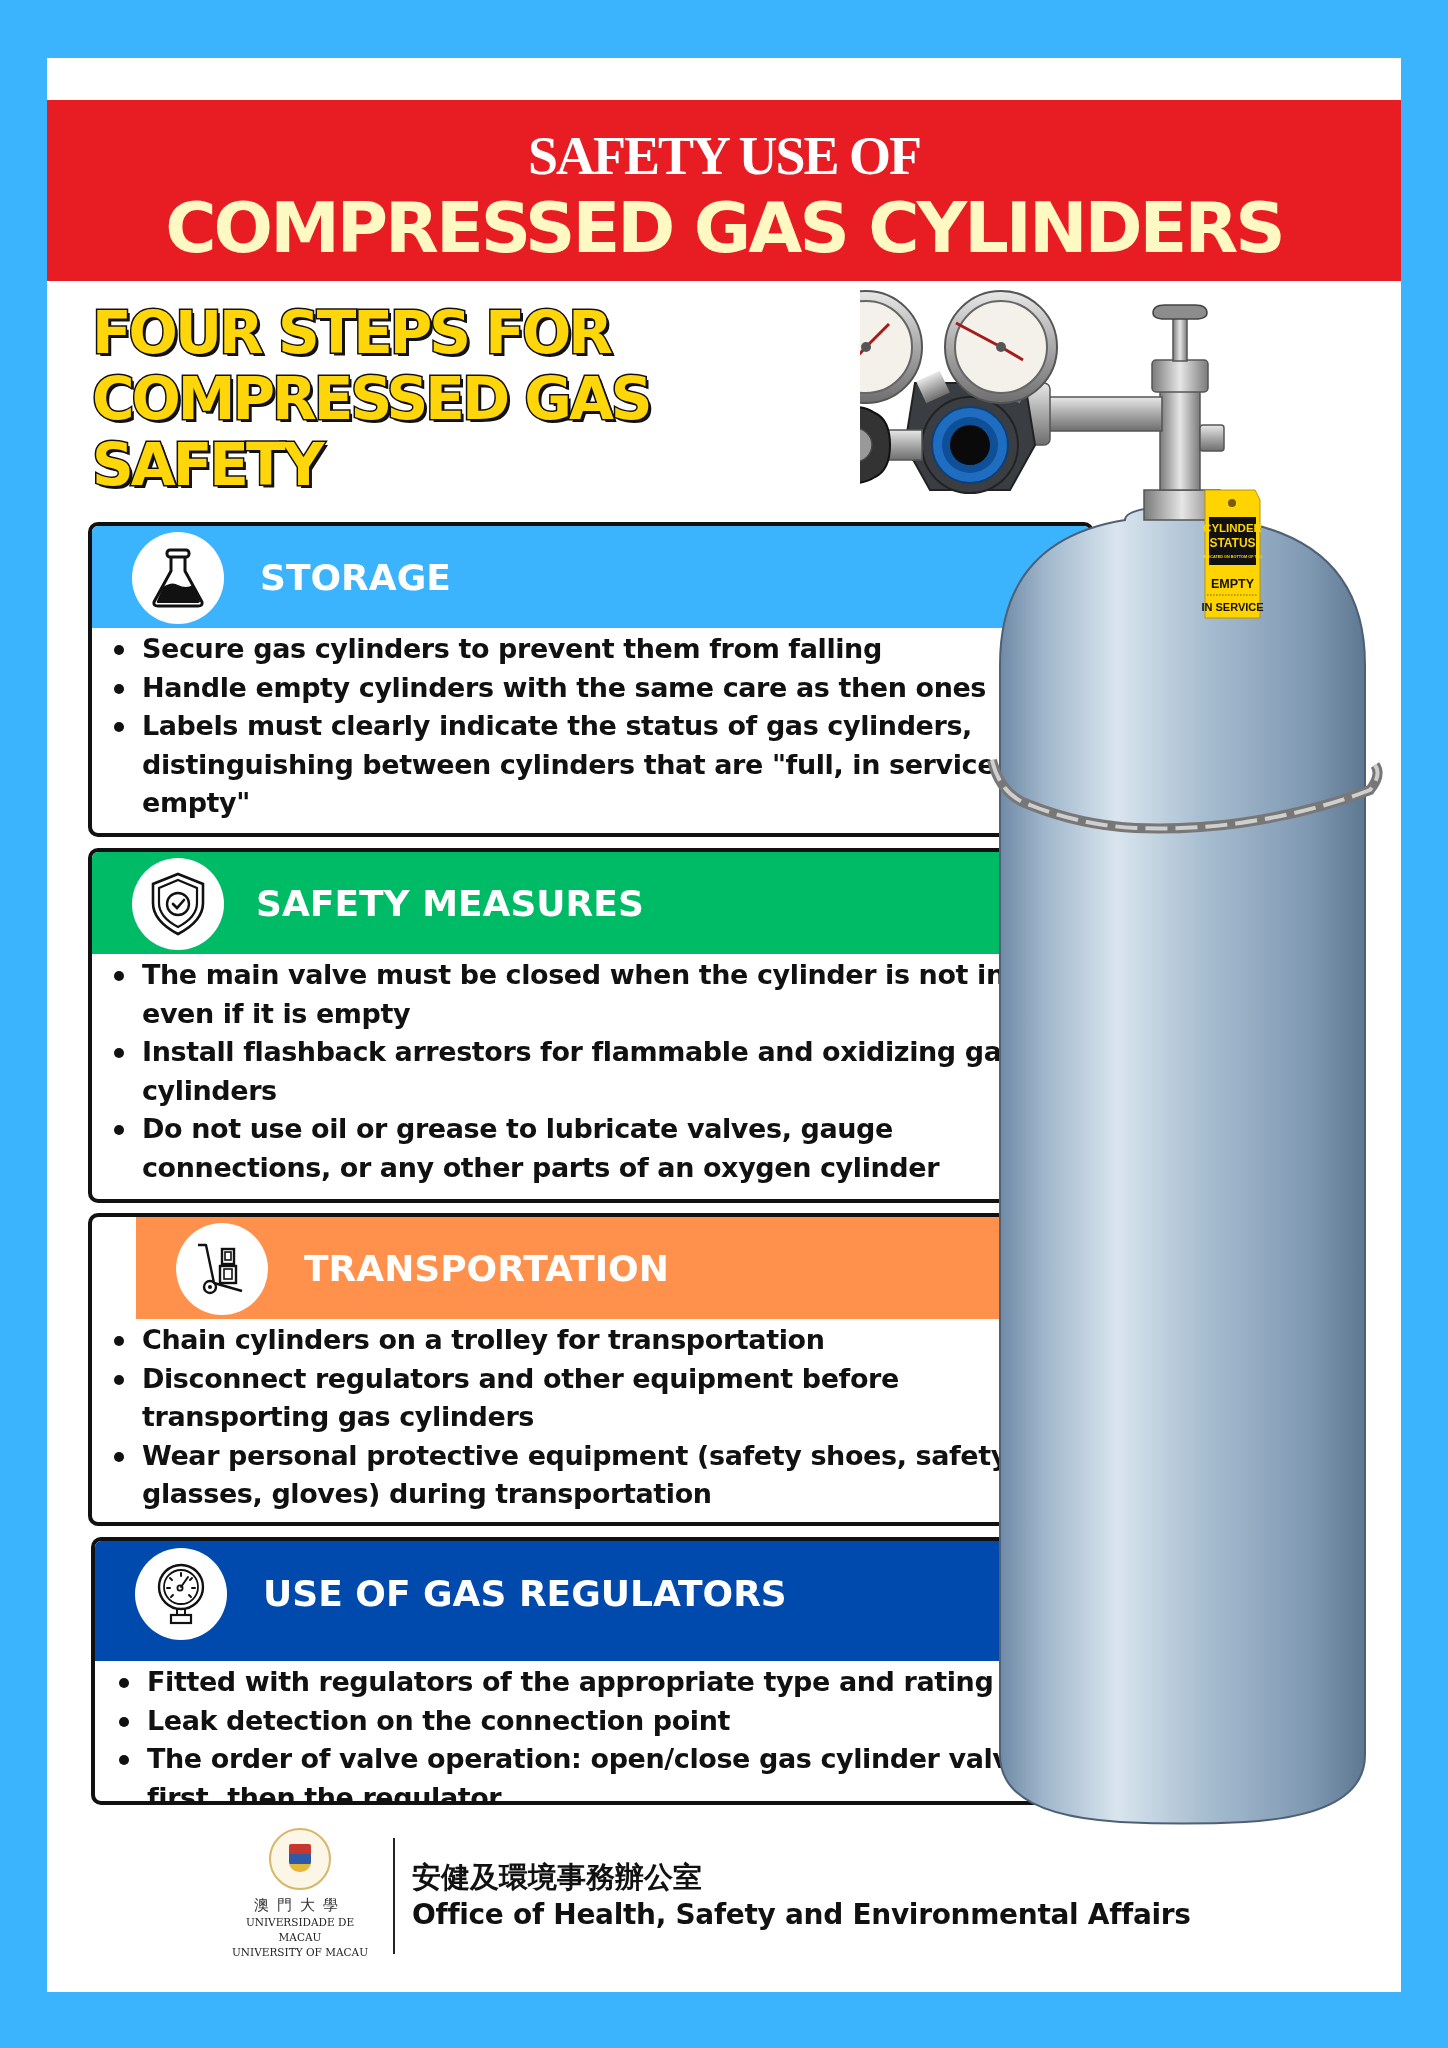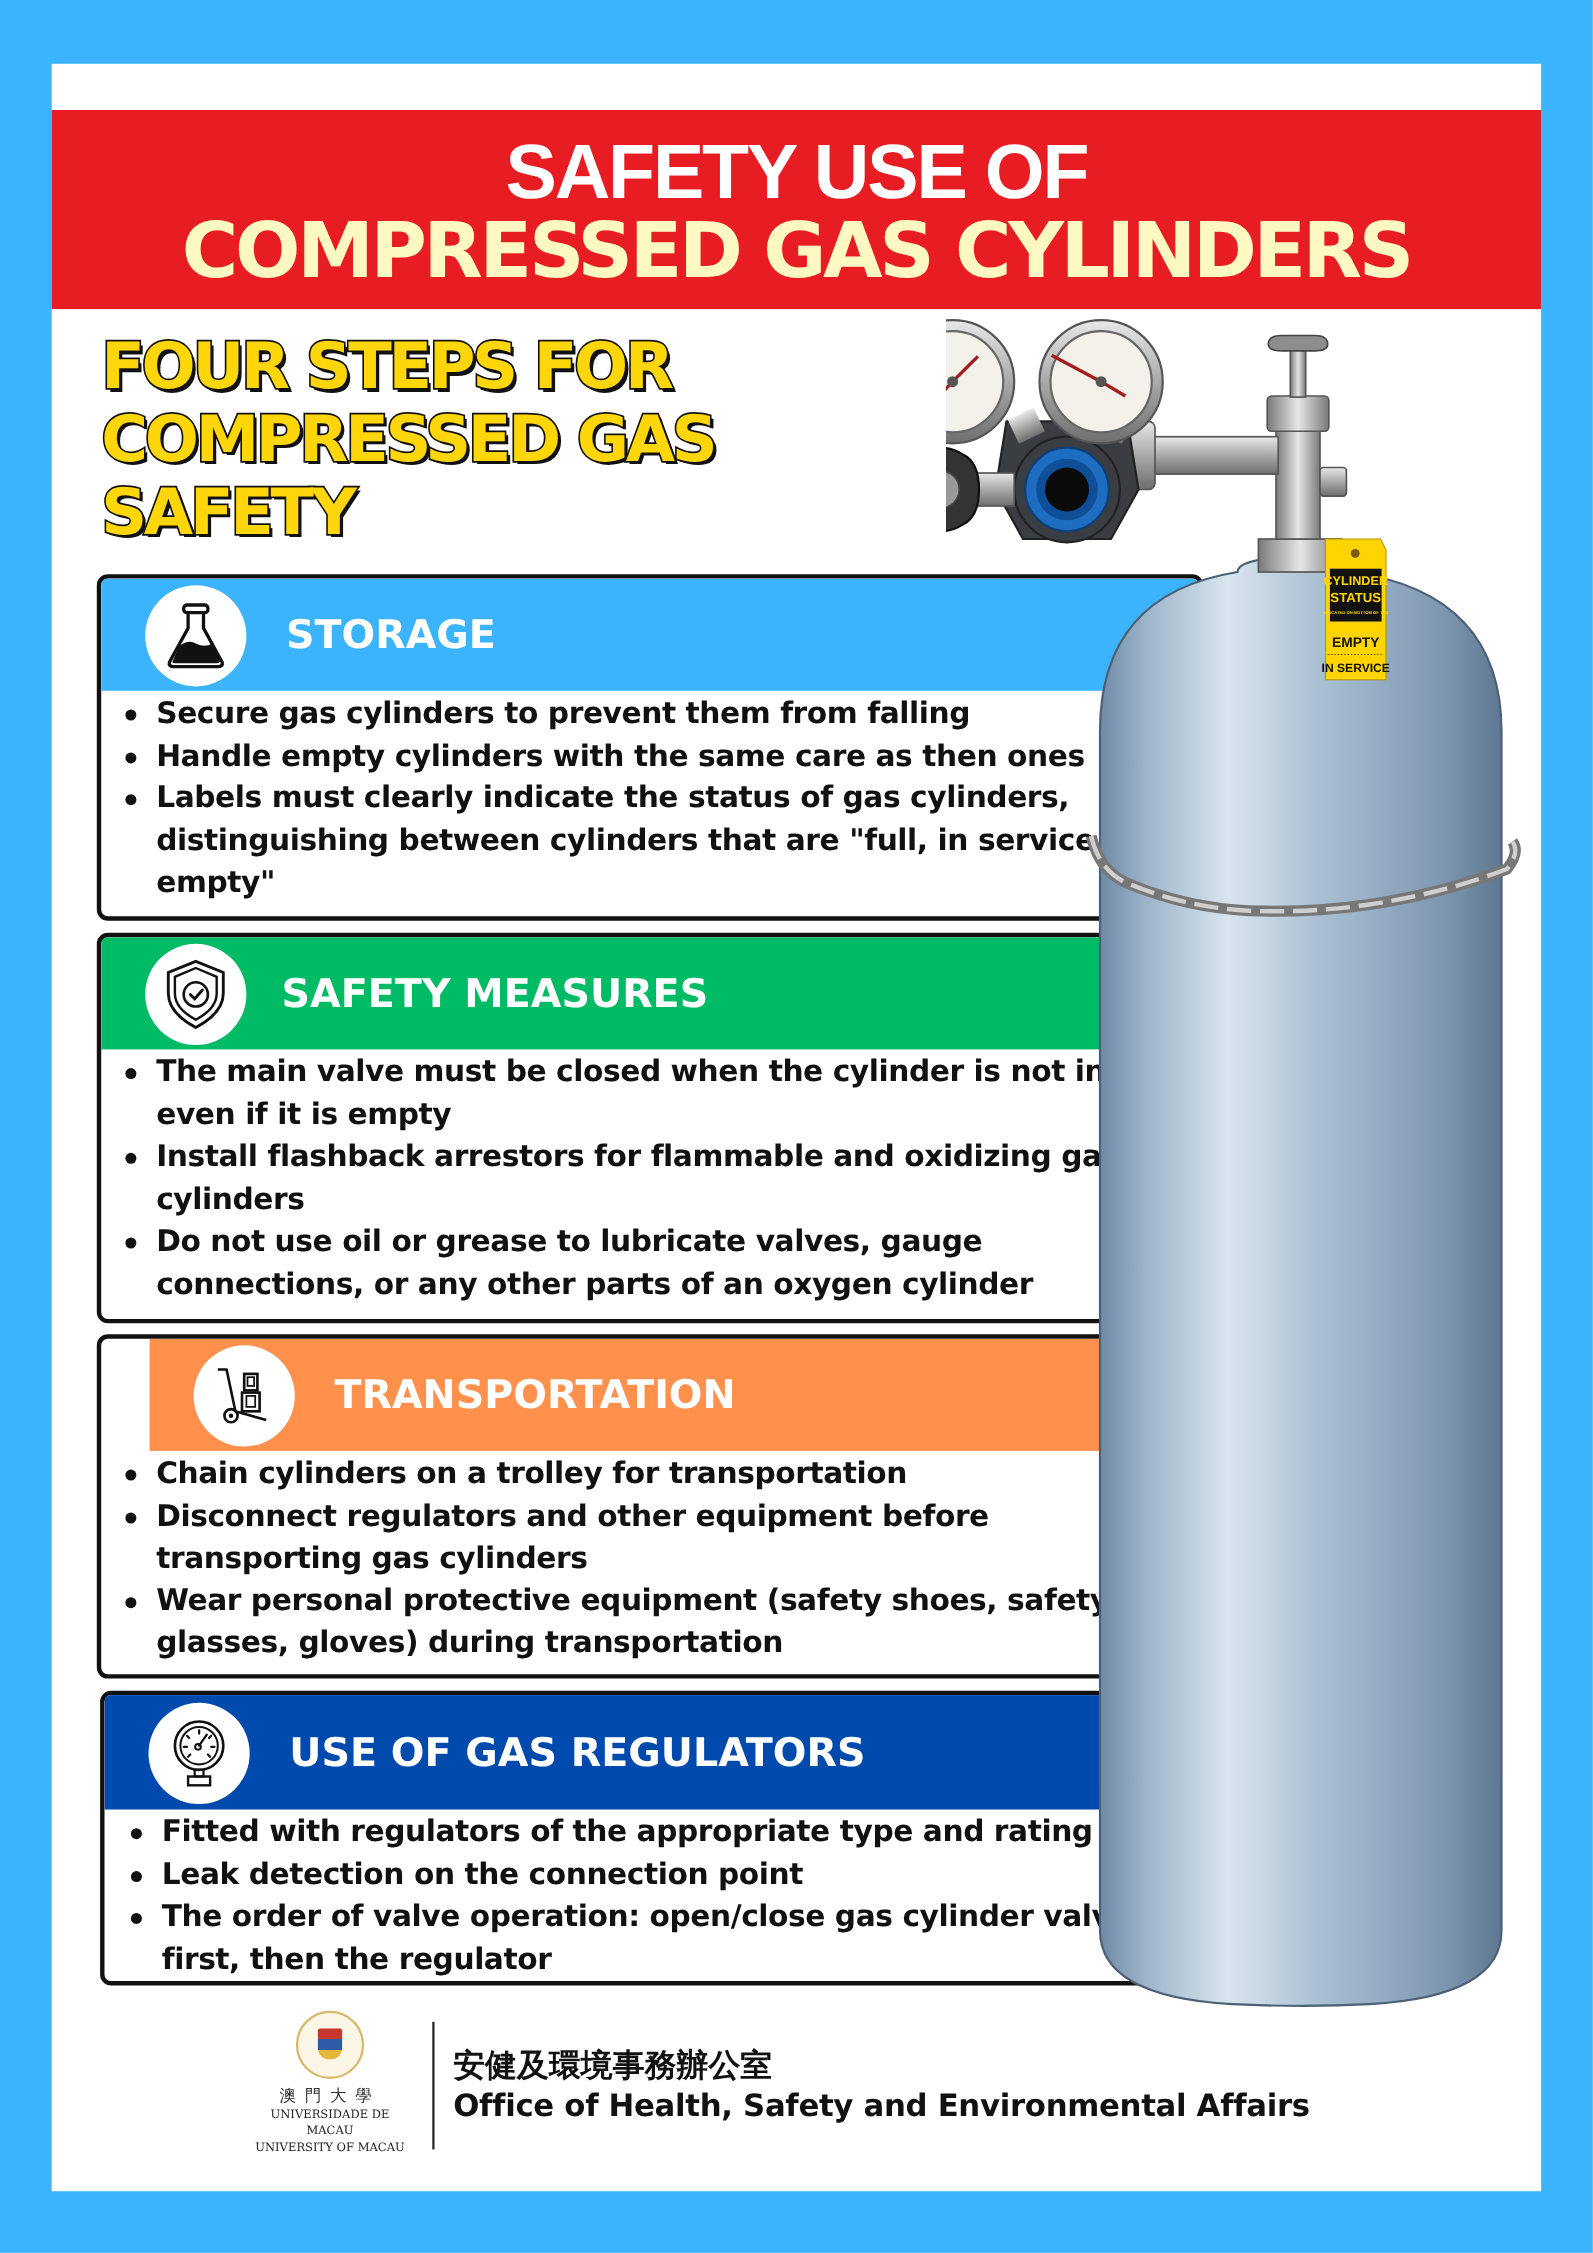--- a/index.html
+++ b/index.html
@@ -15,23 +15,23 @@
     background: #ffffff;
   }
   .banner {
     position: absolute; left: 47px; top: 100px;
     width: 1354px; height: 181px;
     background: #e81c23;
     text-align: center;
   }
   .banner .t1 {
     position: absolute; left: 0; right: 0; top: 20px;
-    color: #ffffff; font-weight: 900; font-size: 70px; line-height: 72px;
+    color: #ffffff; font-weight: 900; font-size: 54px; line-height: 72px;
     letter-spacing: -2px;
-    font-family: Liberation Sans, sans-serif;
+    font-family: Liberation Serif, serif;
   }
   .banner .t2 {
     position: absolute; left: 0; right: 0; top: 90px;
     color: #fef9c3; font-weight: 900; font-size: 70px; line-height: 76px;
     letter-spacing: -3px;
     font-family: "DejaVu Sans", sans-serif;
   }
   .subtitle {
     position: absolute; left: 92px; top: 300px;
     width: 700px;
@@ -179,21 +179,21 @@
     <div class="card-title">TRANSPORTATION</div>
   </div>
   <ul>
     <li>Chain cylinders on a trolley for transportation</li>
     <li>Disconnect regulators and other equipment before transporting gas cylinders</li>
     <li>Wear personal protective equipment (safety shoes, safety glasses, gloves) during transportation</li>
   </ul>
 </div>
 
 <div class="card" style="top:1537px;height:268px;left:91px;">
-  <div class="card-head" style="background:#004aad;height:104px;">
+  <div class="card-head" style="background:#004aad;height:120px;">
     <div class="card-icon" style="top:7px;">
       <svg width="60" height="66" viewBox="0 0 60 66">
         <circle cx="30" cy="26" r="22" fill="none" stroke="#111" stroke-width="2.4"></circle>
         <circle cx="30" cy="26" r="17" fill="none" stroke="#111" stroke-width="1.8"></circle>
         <g stroke="#111" stroke-width="2" stroke-linecap="round">
           <line x1="30" y1="12" x2="30" y2="15"></line>
           <line x1="19" y1="17" x2="21" y2="19"></line>
           <line x1="41" y1="17" x2="39" y2="19"></line>
           <line x1="16" y1="27" x2="19" y2="27"></line>
           <line x1="44" y1="27" x2="41" y2="27"></line>

